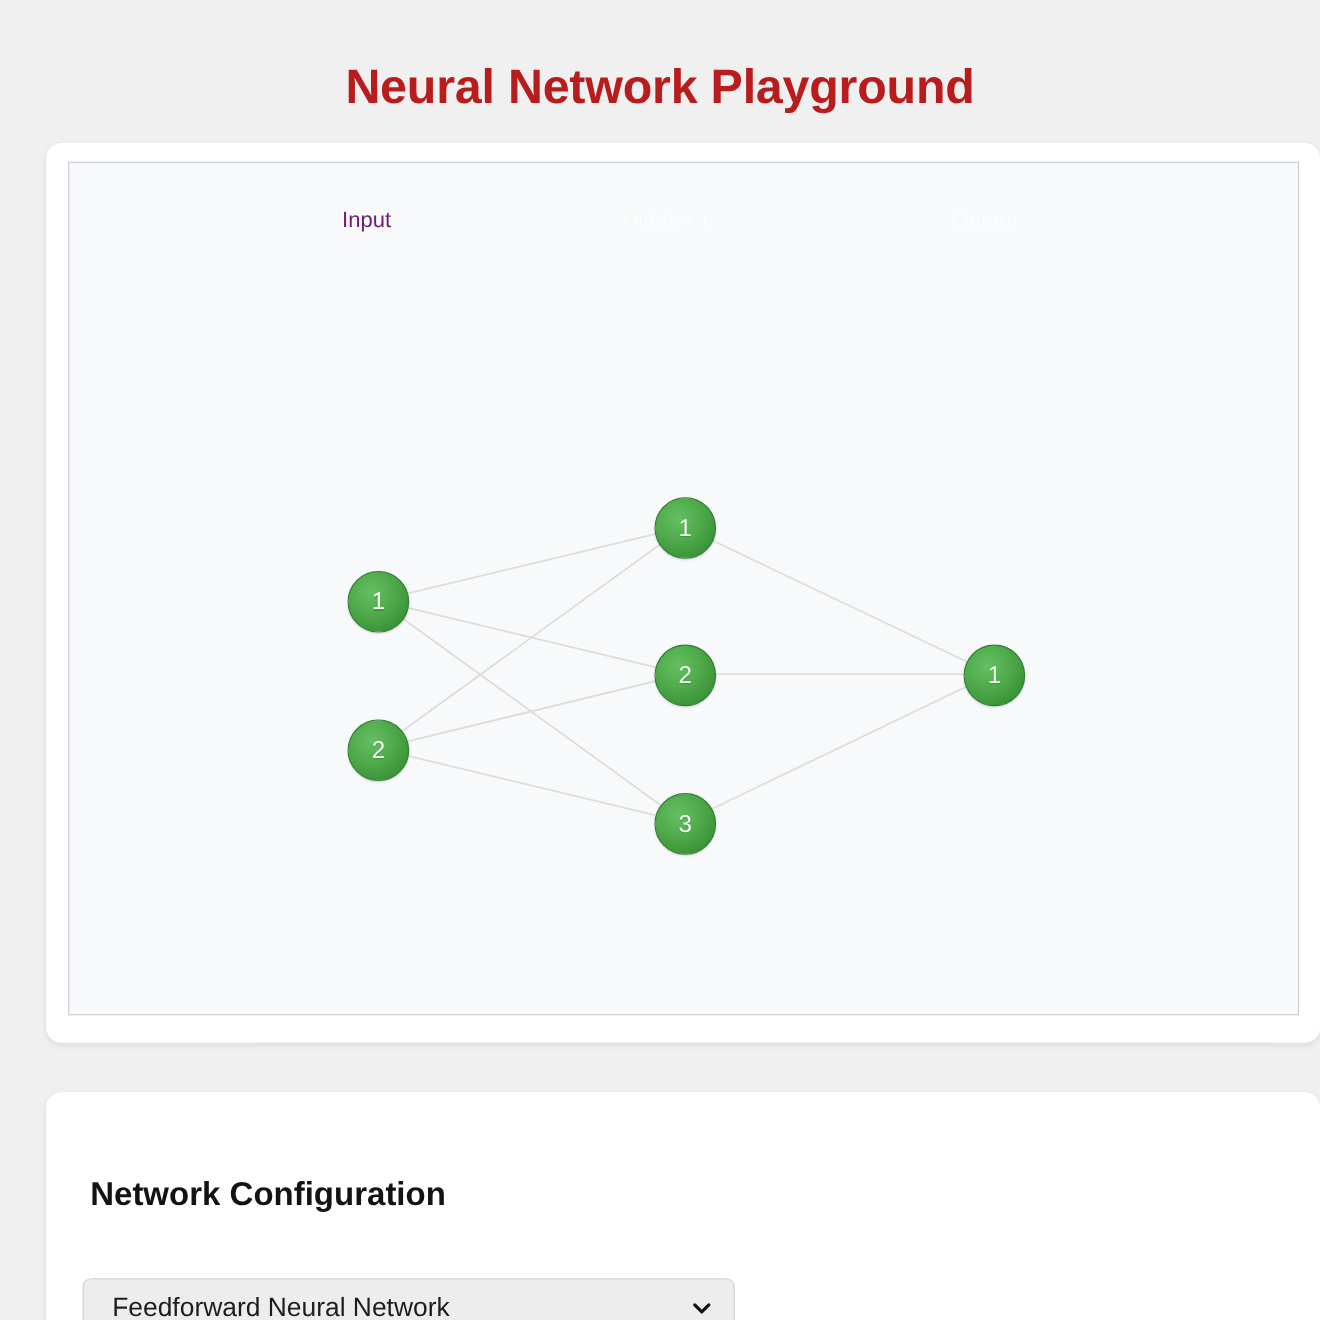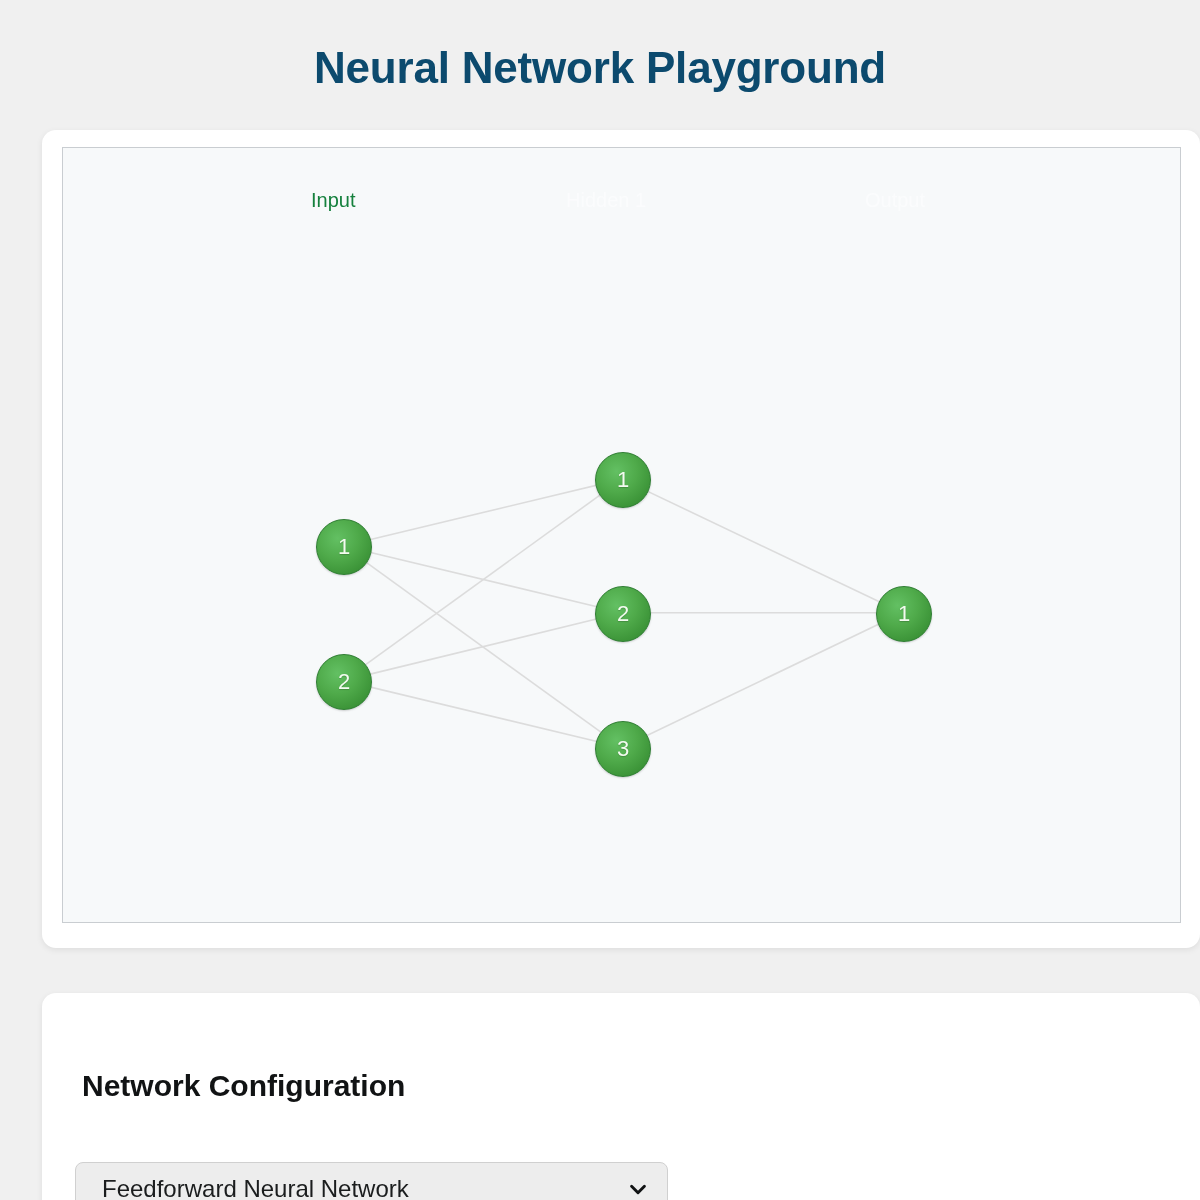--- a/index.html
+++ b/index.html
@@ -11,27 +11,27 @@
     width: 1200px;
     height: 1200px;
     background: #f0f0f0;
     font-family: "Liberation Sans", sans-serif;
     overflow: hidden;
     position: relative;
   }
 
   
   #page-title {
-    margin: 0;
+    margin: 12px;
     padding-top: 42px;
     text-align: center;
     font-size: 44px;
     line-height: 52px;
     font-weight: bold;
-    color: #0c4a6e;
+    color: #b91c1c;
     letter-spacing: -0.2px;
   }
 
   
   #viz-card {
     position: absolute;
     left: 42px;
     top: 130px;
     width: 1158px;
     height: 818px;
@@ -59,21 +59,21 @@
   }
 
   
   .layer-label {
     position: absolute;
     font-size: 20px;
     line-height: 22px;
     font-family: "Liberation Sans", sans-serif;
     white-space: nowrap;
   }
-  .layer-label.dark  { color: #15803d; }
+  .layer-label.dark  { color: #701a75; }
   .layer-label.faint { color: #fbfcfd; }
 
   
   .node {
     position: absolute;
     width: 56px;
     height: 56px;
     margin-left: -28px;
     margin-top: -28px;
     border-radius: 50%;

